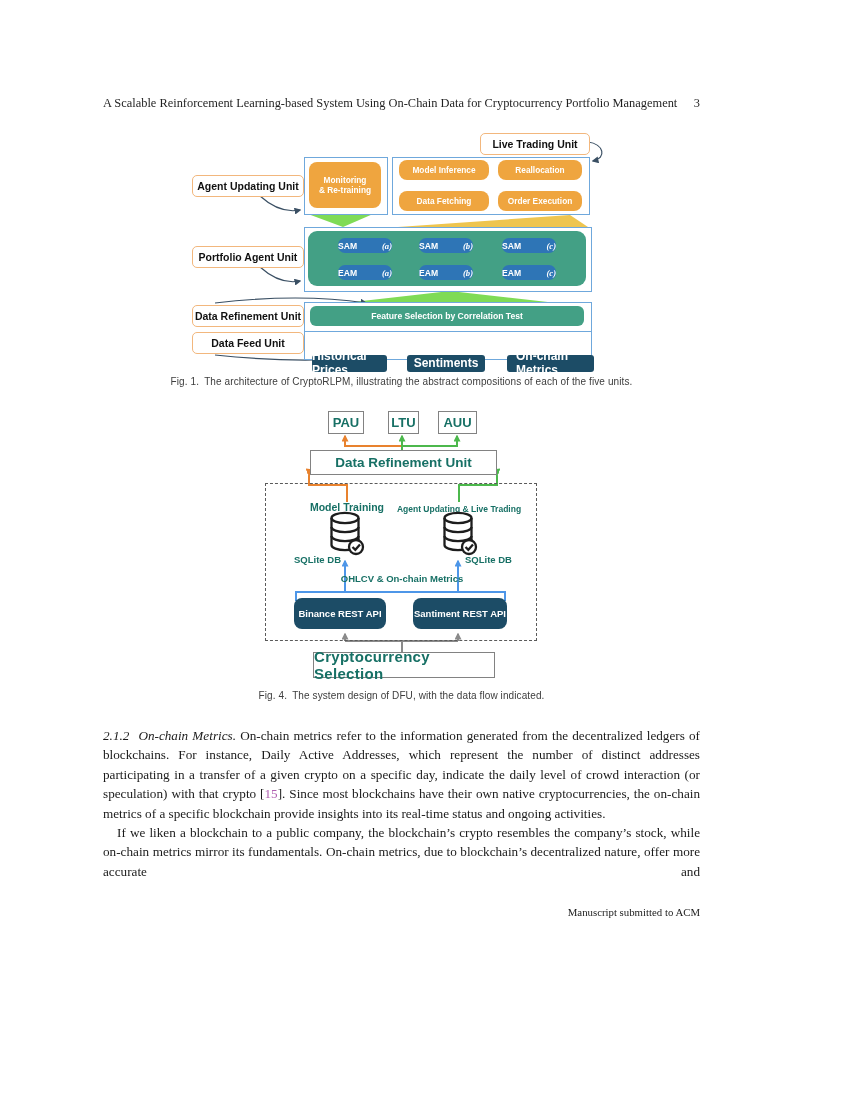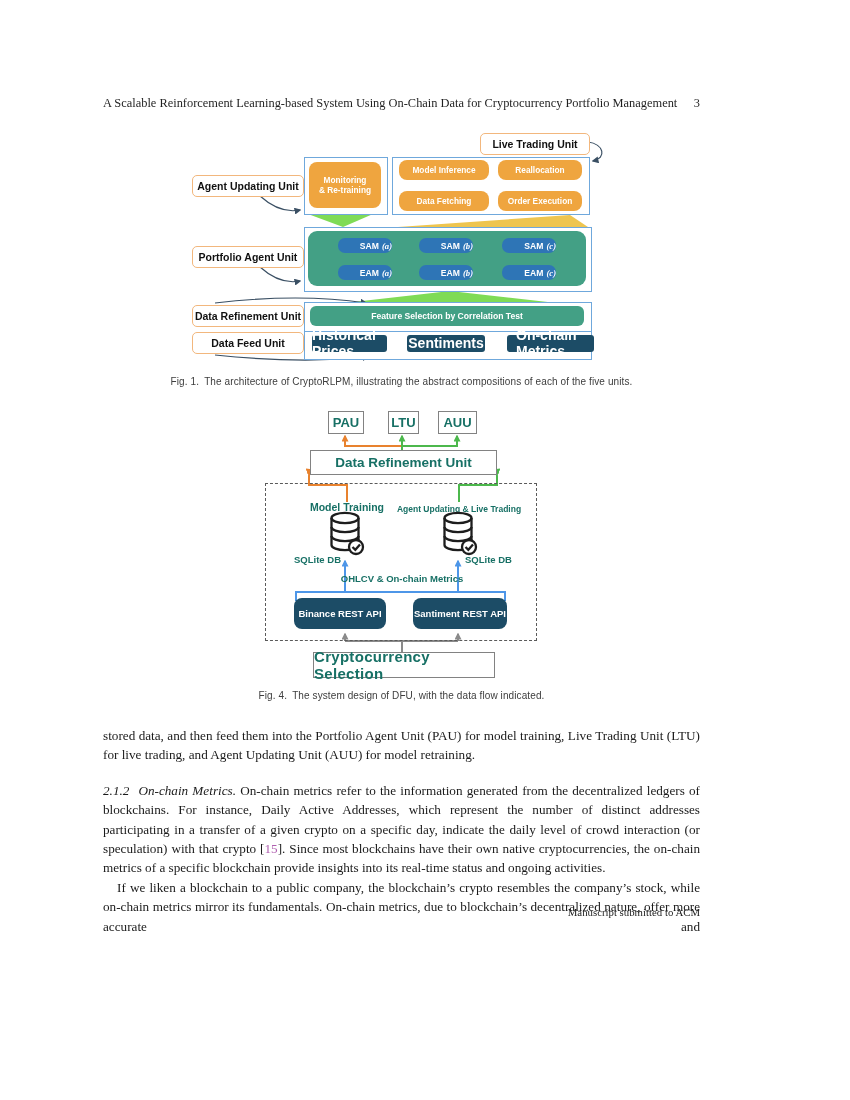--- a/index.html
+++ b/index.html
@@ -23,26 +23,26 @@
 
   
   .fig1{left:190px;top:130px;width:402px;height:230px;font-family:"Liberation Sans",sans-serif;}
   .lblbox{background:#fff;border:1.5px solid #f2b77d;border-radius:5px;
           font-size:10.5px;font-weight:bold;color:#111;display:flex;align-items:center;justify-content:center;}
   .bluebox{background:#fff;border:1.6px solid #6fa8dc;}
   .orangebox{background:#efa53f;border-radius:8px;color:#fff;display:flex;align-items:center;
              justify-content:center;text-align:center;font-size:8.3px;font-weight:600;}
   .tealwrap{background:#43a085;border-radius:9px;}
   .module{background:#2e75b6;border-radius:7px;color:#fff;font-size:8.6px;font-weight:600;
-          display:flex;align-items:center;justify-content:flex-end;}
+          display:flex;align-items:center;justify-content:space-between;}
   .mkey{margin-left:3px;font-family:"Liberation Serif",serif;font-style:italic;font-weight:600;}
   .featurebox{background:#43a085;border-radius:6px;color:#fff;font-size:8.6px;font-weight:600;
               display:flex;align-items:center;justify-content:center;}
-  .navybox{background:#1c4c66;border-radius:3px;color:#fff;font-size:14px;font-weight:600;
-           display:flex;align-items:center;justify-content:center;}
+  .navybox{background:#1c4c66;border-radius:3px;color:#fff;font-size:12px;font-weight:600;
+           display:flex;align-items:center;justify-content:center;margin-top:20px;}
   .prewrap{white-space:pre-line;text-align:center;}
 
   
   .fig2{left:255px;top:405px;width:290px;height:278px;font-family:"Liberation Sans",sans-serif;}
   .teal2{color:#177065;}
   .gbox{background:#fff;border:1.5px solid #828282;color:#177065;font-weight:bold;
         display:flex;align-items:center;justify-content:center;}
   .dash{border:1.6px dashed #5a5a5a;}
   .apibox{background:#1c4c66;border-radius:8px;color:#fff;font-size:9.5px;font-weight:bold;
           display:flex;align-items:center;justify-content:center;}
@@ -219,19 +219,18 @@
 
     <div class="abs apibox" style="left:39px;top:193px;width:92px;height:31px;">Binance REST API</div>
     <div class="abs apibox" style="left:158px;top:193px;width:94px;height:31px;">Santiment REST API</div>
 
     <div class="abs gbox" style="left:58px;top:247px;width:180px;height:24px;font-size:15px;letter-spacing:0.3px;">Cryptocurrency Selection</div>
   </div>
 
   <div class="abs caption" style="left:103px;top:690px;">Fig. 4. The system design of DFU, with the data flow indicated.</div>
 
   <div class="abs bodytext">
-    <p>stored data, and then feed them into the Portfolio Agent Unit (PAU) for model training, Live Trading Unit (LTU) for live trading, and Agent Updating Unit (AUU) for model retraining.</p>
     <p class="sec"><span class="runin-num">2.1.2</span><span class="runin">On-chain Metrics.</span> <span>On-chain metrics refer to the information generated from the decentralized ledgers of blockchains. For instance, Daily Active Addresses, which represent the number of distinct addresses participating in a transfer of a given crypto on a specific day, indicate the daily level of crowd interaction (or speculation) with that crypto </span><span>[</span><span class="cite">15</span><span>]</span><span>. Since most blockchains have their own native cryptocurrencies, the on-chain metrics of a specific blockchain provide insights into its real-time status and ongoing activities.</span></p>
     <p class="last">If we liken a blockchain to a public company, the blockchain’s crypto resembles the company’s stock, while on-chain metrics mirror its fundamentals. On-chain metrics, due to blockchain’s decentralized nature, offer more accurate and</p>
   </div>
 
   <div class="abs footer">Manuscript submitted to ACM</div>
 </div>
 
 </body></html>

